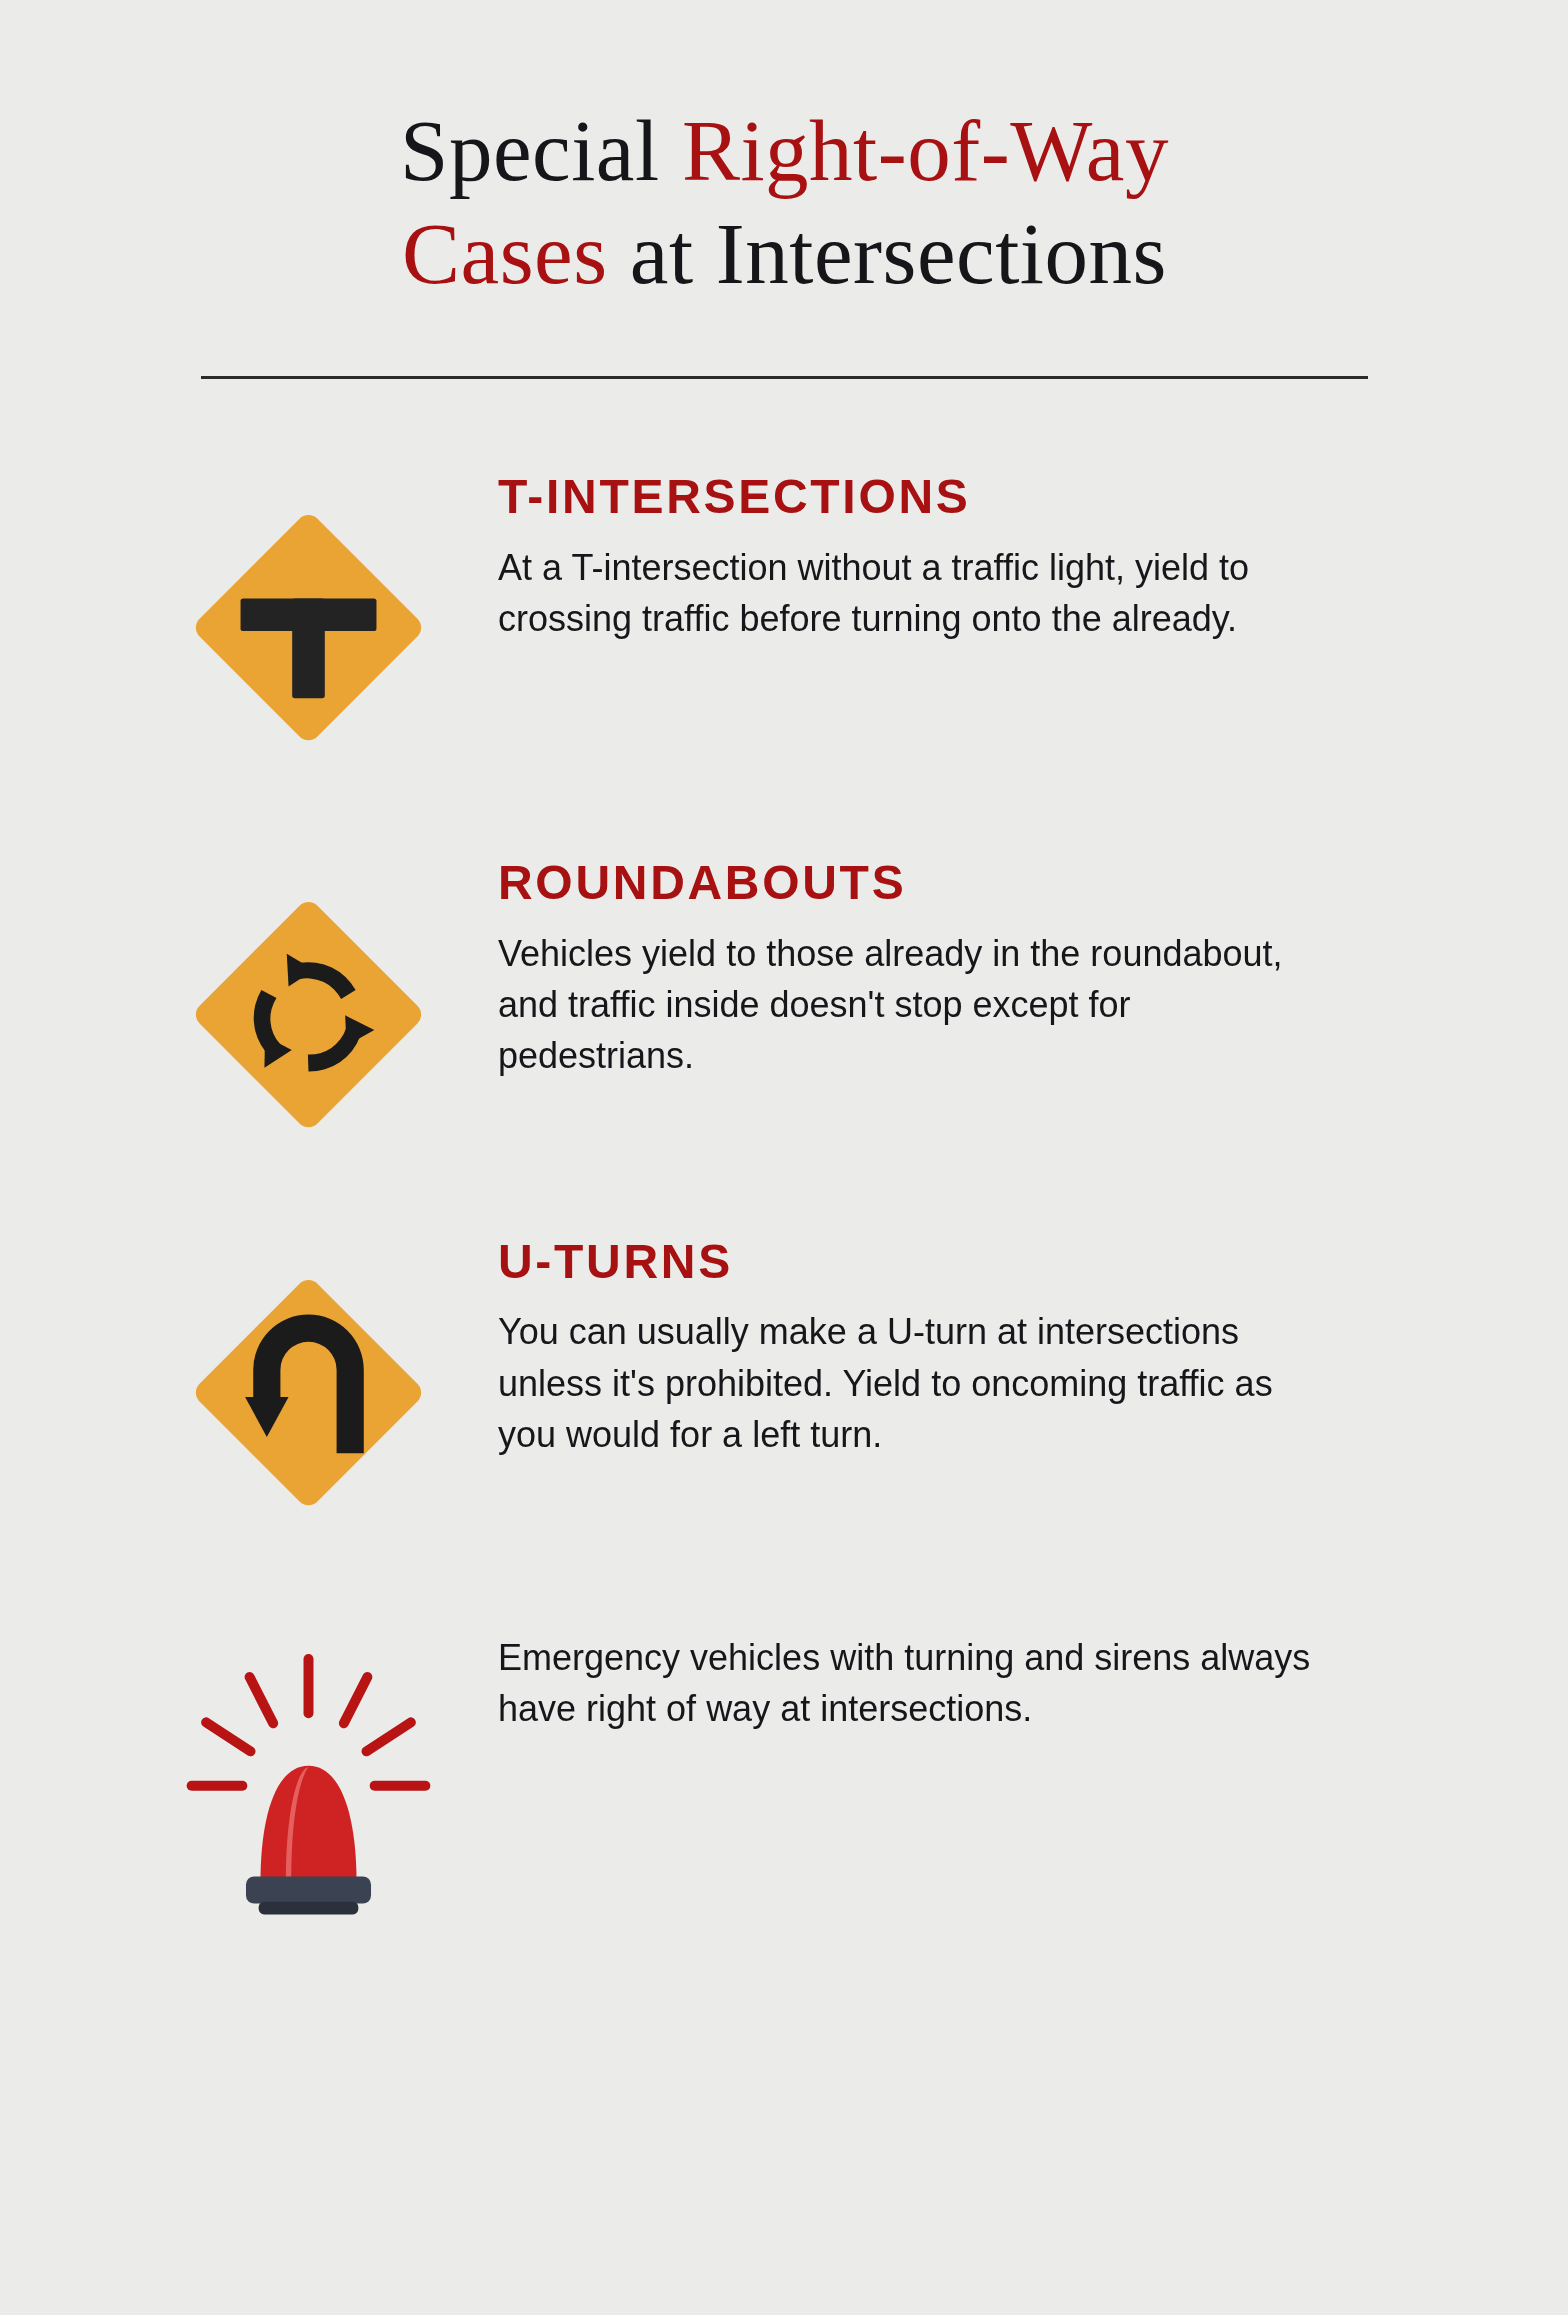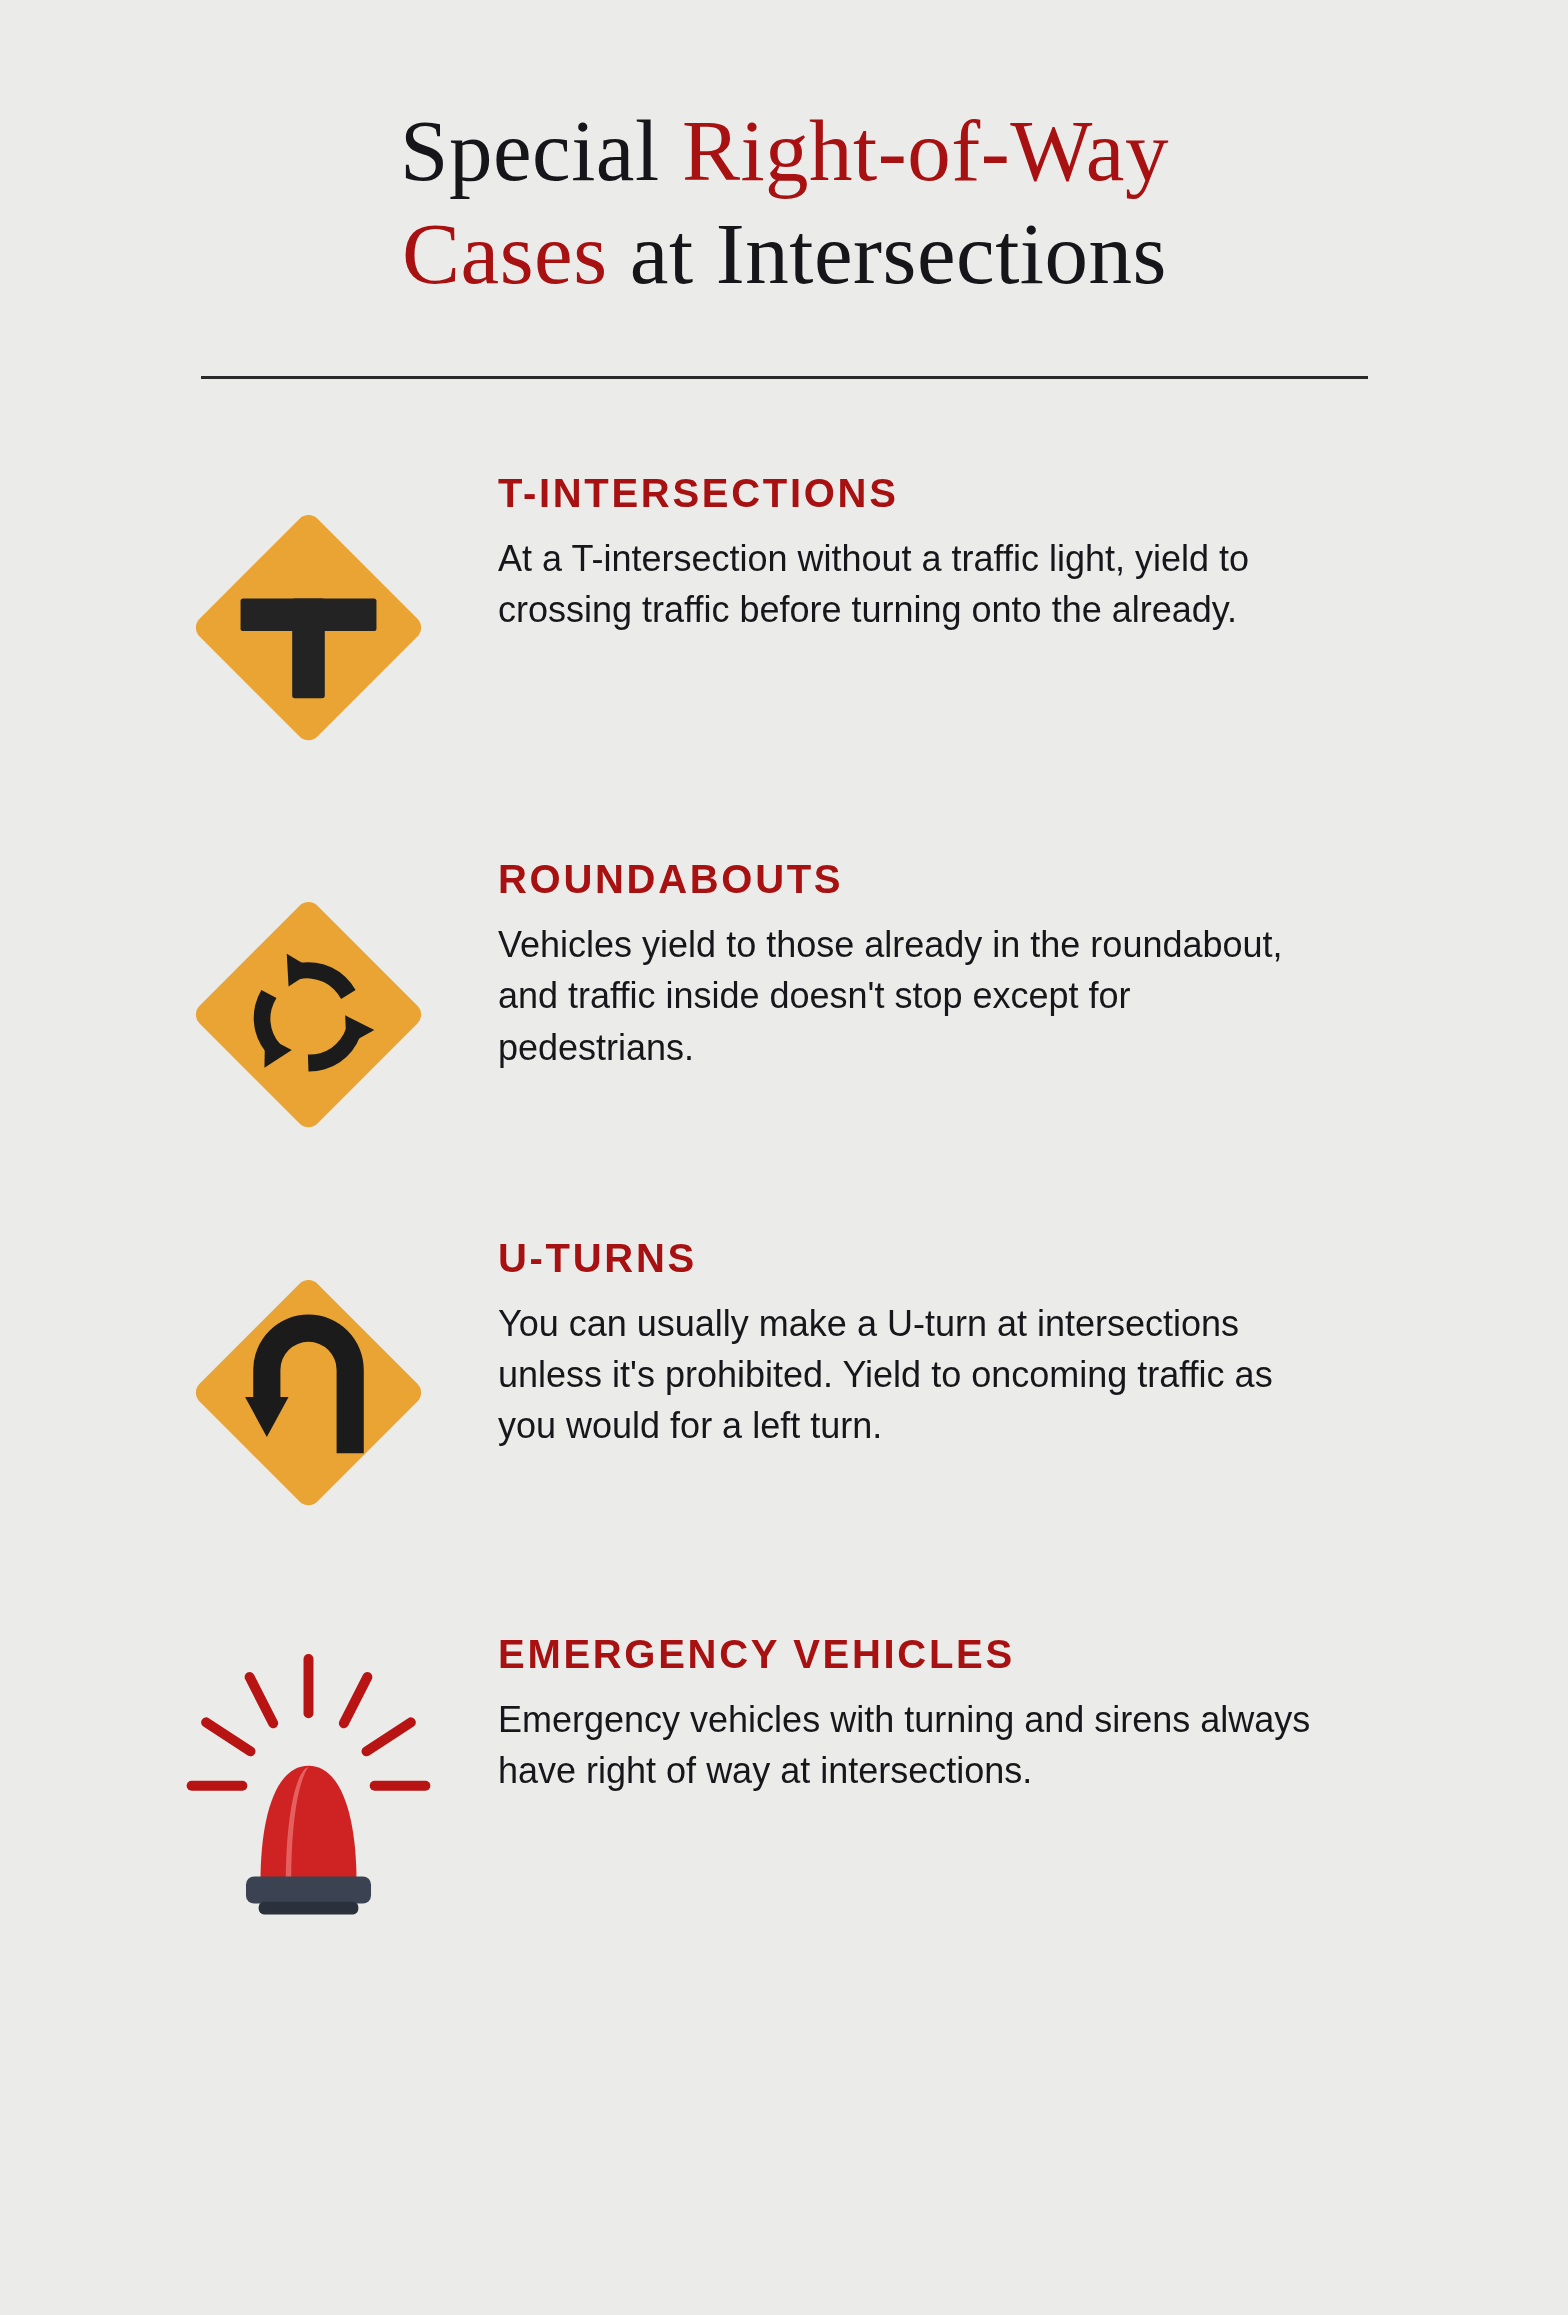--- a/index.html
+++ b/index.html
@@ -61,21 +61,21 @@
     align-items: flex-start;
     justify-content: center;
     padding-top: 16.3px;
   }
   .text-cell {
     flex: 1 1 auto;
     padding-top: 9px;
   }
   .row-title {
     color: #a81111;
-    font-size: 40px;
+    font-size: 48px;
     font-weight: bold;
     letter-spacing: 2.7px;
     margin: 0 0 18px 0;
     line-height: 1.1;
   }
   .row-body {
     color: #17171b;
     font-size: 36px;
     line-height: 1.42;
     margin: 0;
@@ -182,20 +182,19 @@
               <line x1="294" y1="162" x2="238" y2="162"></line>
             </g>
             <path d="M112 268 C112 198 128 140 165 140 C202 140 218 198 218 268 Z" fill="#cf2222"></path>
             <path d="M140 268 C140 200 150 146 165 141 C152 160 146 210 146 268 Z" fill="#e96a6a" opacity="0.85"></path>
             <rect x="96" y="262" width="138" height="30" rx="9" fill="#3b4352"></rect>
             <rect x="110" y="290" width="110" height="14" rx="6" fill="#2b313c"></rect>
           </svg>
         </div>
       </div>
       <div class="text-cell">
-        <h2 class="row-title">EMERGENCY VEHICLES</h2>
         <p class="row-body">Emergency vehicles with turning and sirens always have right of way at intersections.</p>
       </div>
     </div>
 
   </div>
 </div>
 
 
 </body></html>

